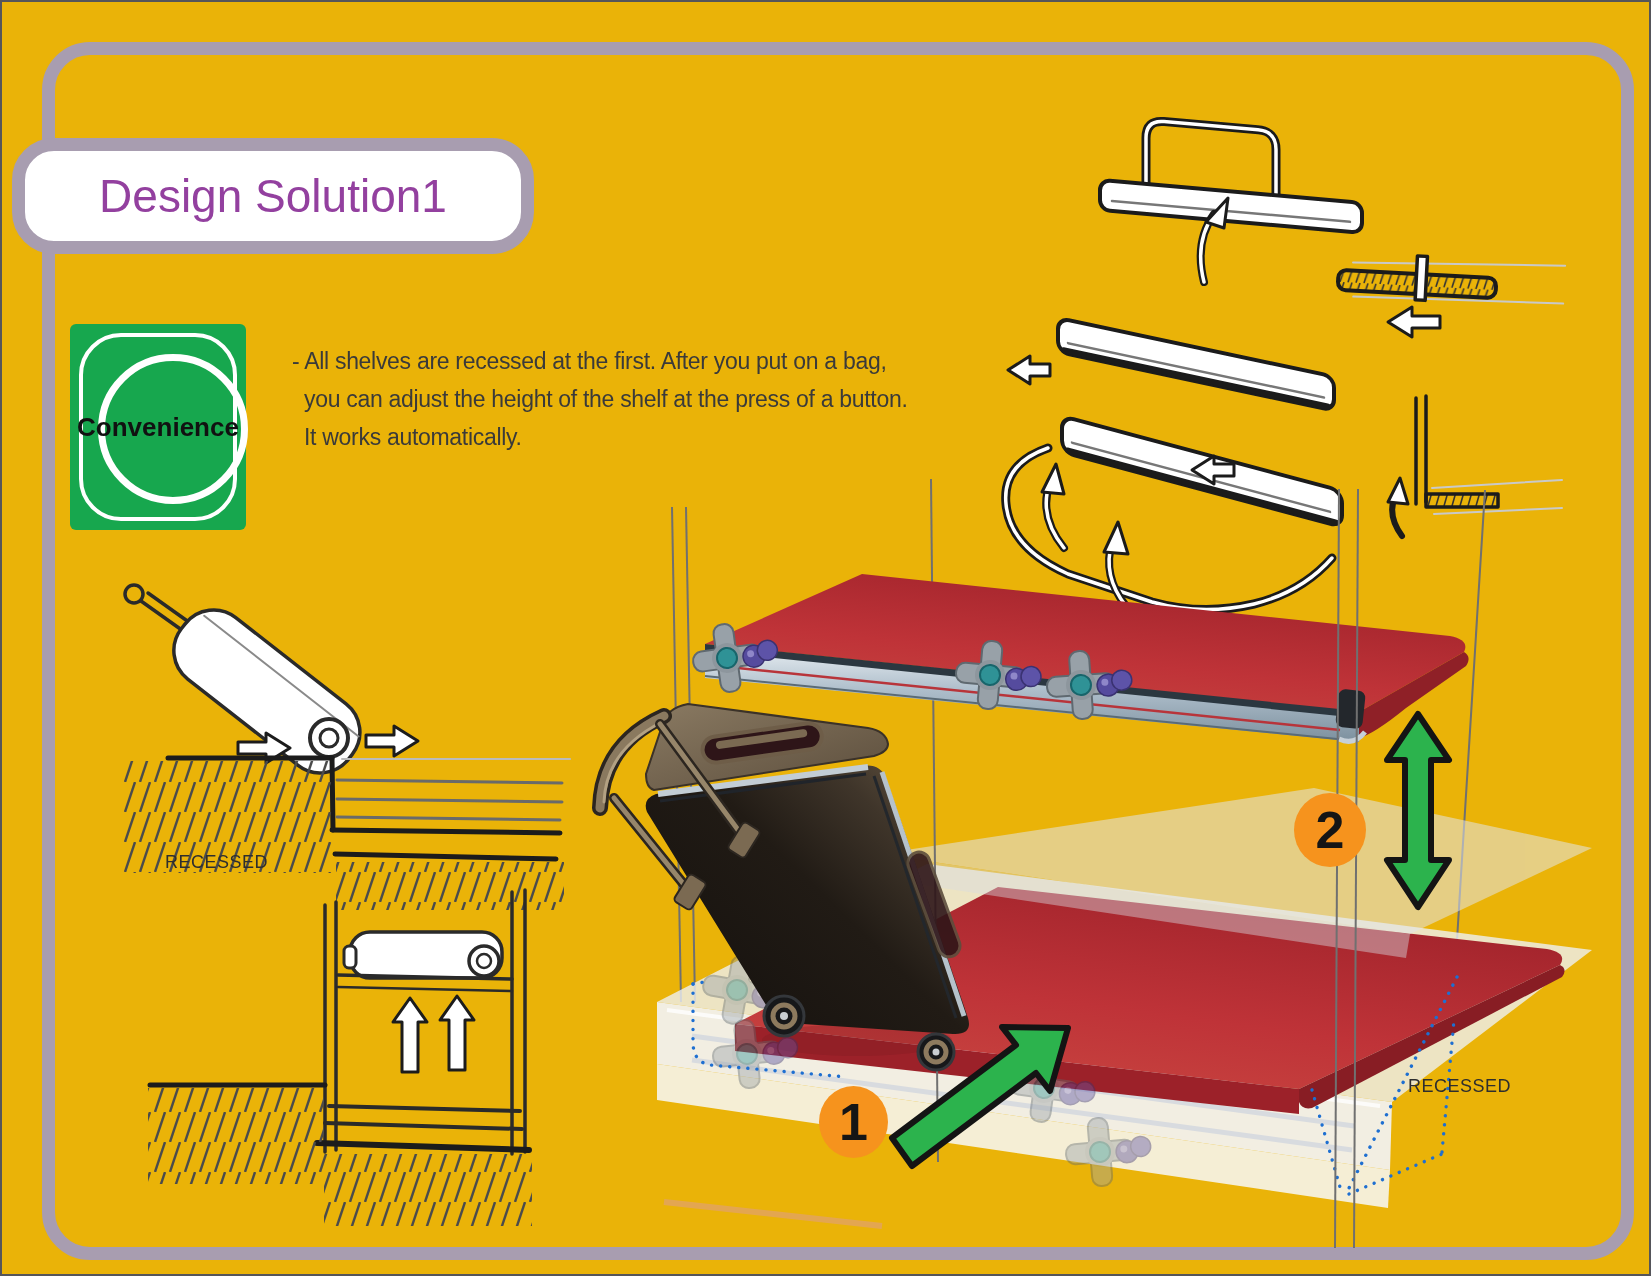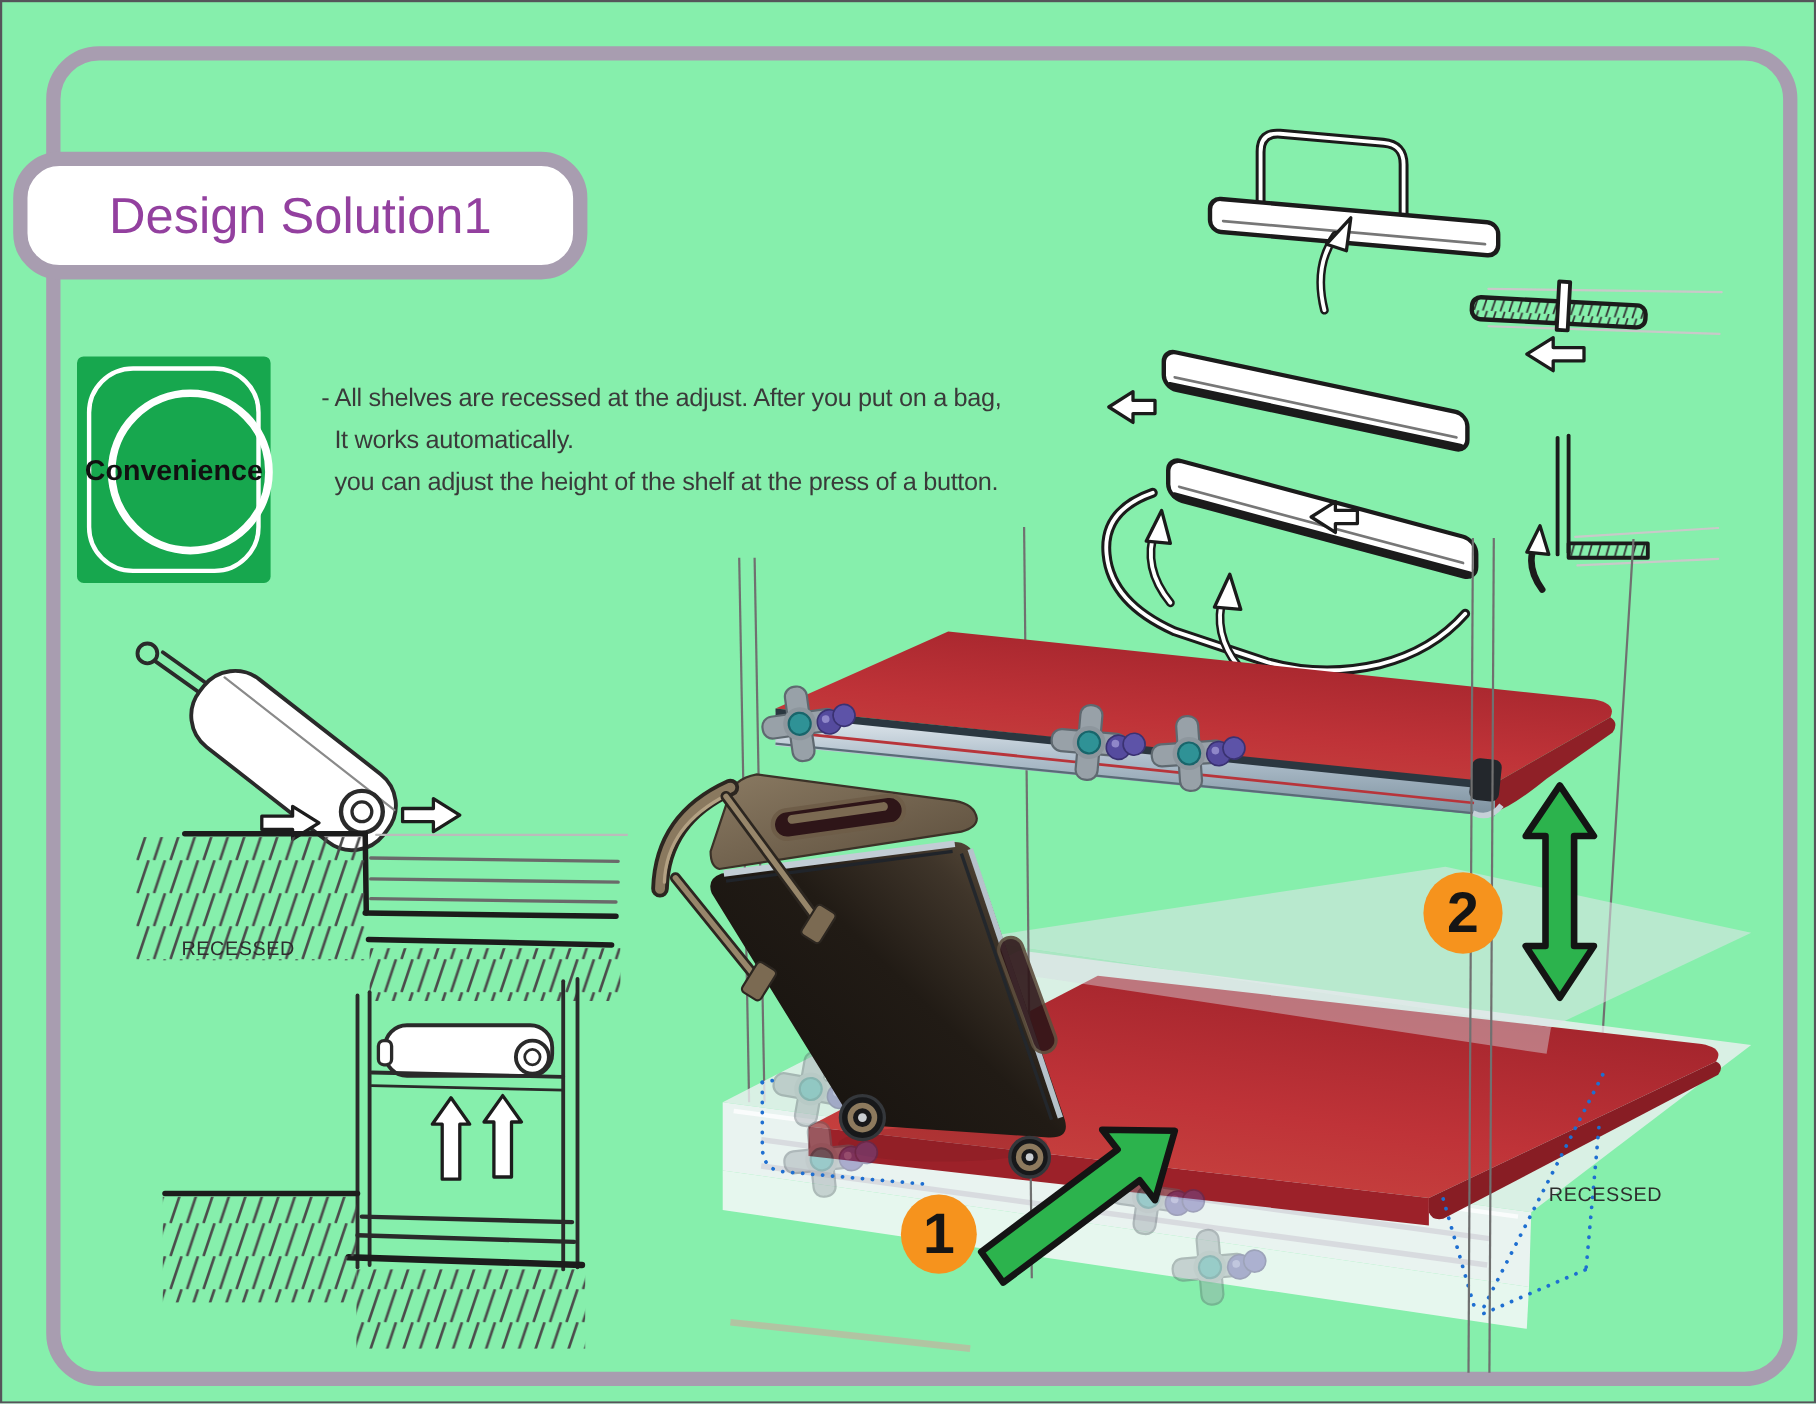--- a/index.html
+++ b/index.html
@@ -1,16 +1,16 @@
 <!DOCTYPE html>
 <html><head>
 <meta charset="utf-8">
 <style>
   html,body{margin:0;padding:0;background:#fff;}
-  .canvas{position:relative;width:1651px;height:1276px;background:#86efac;border:2px solid #55555a;box-sizing:border-box;overflow:hidden;
+  .canvas{position:relative;width:1651px;height:1276px;background:#eab308;border:2px solid #55555a;box-sizing:border-box;overflow:hidden;
           font-family:"Liberation Sans", sans-serif;}
   .frame{position:absolute;left:40px;top:40px;width:1592px;height:1218px;border:13px solid #a89db0;border-radius:48px;box-sizing:border-box;z-index:1;}
   .art{position:absolute;left:0;top:0;z-index:2;}
   .title-box{position:absolute;left:10px;top:136px;width:522px;height:116px;background:#fff;border:13px solid #a89db0;border-radius:42px;
              box-sizing:border-box;z-index:4;display:flex;align-items:center;justify-content:center;}
   .title-box span{font-size:46px;color:#93409f;letter-spacing:0;}
   .badge{position:absolute;left:68px;top:322px;width:176px;height:206px;background:#17a74e;border-radius:6px;z-index:3;}
   .badge-outline{position:absolute;left:9px;top:9px;right:9px;bottom:9px;border:4px solid #fff;border-radius:42px;}
   .badge-circle{position:absolute;left:28px;top:30px;width:150px;height:150px;border:7px solid #fff;border-radius:50%;box-sizing:border-box;}
   .badge-label{position:absolute;left:-16px;right:-16px;top:0;bottom:0;display:flex;align-items:center;justify-content:center;
@@ -282,23 +282,23 @@
     <span>Design Solution1</span>
   </div>
 
   <div class="badge">
     <div class="badge-outline"></div>
     <div class="badge-circle"></div>
     <span class="badge-label">Convenience</span>
   </div>
 
   <div class="intro">
-    <div>- All shelves are recessed at the adjust. After you put on a bag,</div>
+    <div>- All shelves are recessed at the first. After you put on a bag,</div>
+    <div class="wrapped">you can adjust the height of the shelf at the press of a button.</div>
     <div class="wrapped">It works automatically.</div>
-    <div class="wrapped">you can adjust the height of the shelf at the press of a button.</div>
   </div>
 
   <div class="recessed recessed-left">RECESSED</div>
   <div class="recessed recessed-right">RECESSED</div>
 
   <div class="step step-1">
     <span>1</span>
   </div>
   <div class="step step-2">
     <span>2</span>

